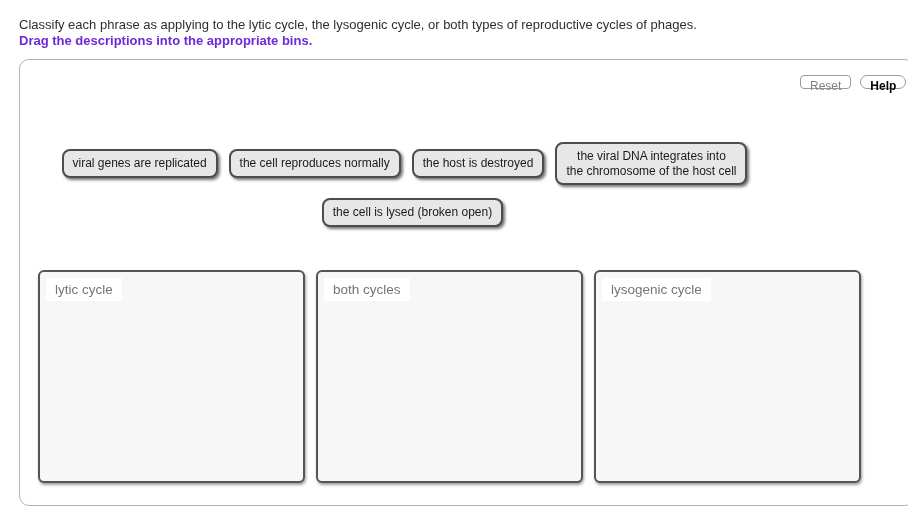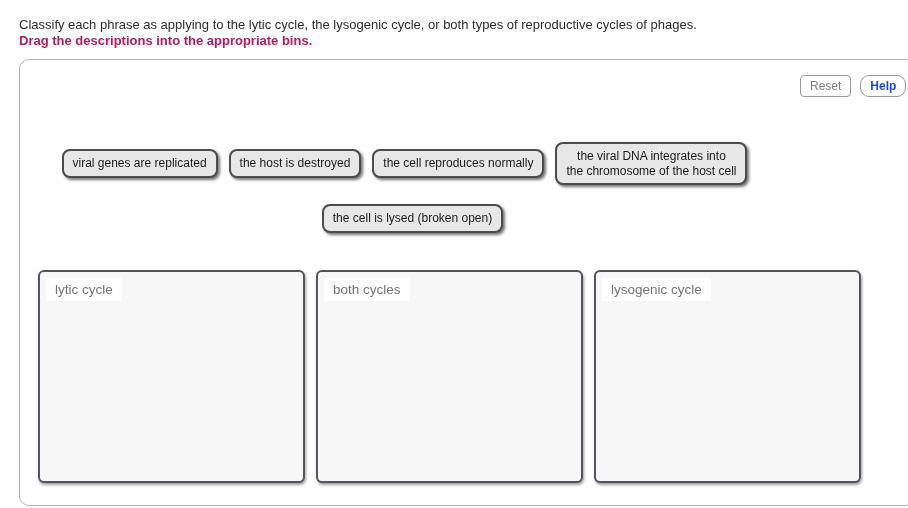--- a/index.html
+++ b/index.html
@@ -12,55 +12,55 @@
     position: relative;
     color: #2b2b2b;
   }
 
   .prompt {
     position: absolute; left: 19px; top: 17px;
     font-size: 13px; color: #2e2e2e;
   }
   .instruction {
     position: absolute; left: 19px; top: 33px;
-    font-size: 13px; font-weight: bold; color: #be185d;
+    font-size: 13px; font-weight: bold; color: #6d28d9;
   }
 
   .panel {
     position: absolute; left: 19px; top: 59px;
     width: 896px; height: 447px;
     background: #ffffff;
     border: 1px solid #b3b3b3;
     border-radius: 10px;
   }
 
   .actions {
     position: absolute; top: 75px; left: 800px;
     display: flex; gap: 9px;
   }
   .btn {
-    height: 22px; padding: 0 9px;
+    height: 14px; padding: 0 9px;
     background: #ffffff;
     border: 1px solid #9b9b9b;
     border-radius: 4px;
     font-family: inherit;
     font-size: 12px;
     line-height: 20px;
     cursor: pointer;
   }
   .btn-reset { color: #828282; font-weight: normal; }
-  .btn-help  { color: #1d4ed8; font-weight: bold; border-radius: 9px; }
+  .btn-help  { color: #000000; font-weight: bold; border-radius: 9px; }
 
   .chips {
     position: absolute; left: 19px; top: 142px; width: 771px;
   }
   .chips-row {
     display: flex; justify-content: center; align-items: center; gap: 11px;
   }
-  .chips-row + .chips-row { margin-top: 19px; padding-left: 16px; }
+  .chips-row + .chips-row { margin-top: 13px; padding-left: 16px; }
   .chip {
     background: #e7e7e7;
     border: 2px solid #4c4c4c;
     border-radius: 8px;
     box-shadow: 2px 2px 3px rgba(0,0,0,0.55);
     padding: 5px 9px;
     font-size: 12px;
     line-height: 1.22;
     color: #1a1a1a;
     text-align: center;
@@ -97,22 +97,22 @@
 <div class="panel"></div>
 
 <div class="actions">
   <button class="btn btn-reset">Reset</button>
   <button class="btn btn-help">Help</button>
 </div>
 
 <div class="chips">
   <div class="chips-row">
     <div class="chip">viral genes are replicated</div>
+    <div class="chip">the cell reproduces normally</div>
     <div class="chip">the host is destroyed</div>
-    <div class="chip">the cell reproduces normally</div>
     <div class="chip">the viral DNA integrates into
 the chromosome of the host cell</div>
   </div>
   <div class="chips-row">
     <div class="chip">the cell is lysed (broken open)</div>
   </div>
 </div>
 
 <div class="bins">
   <div class="bin">

